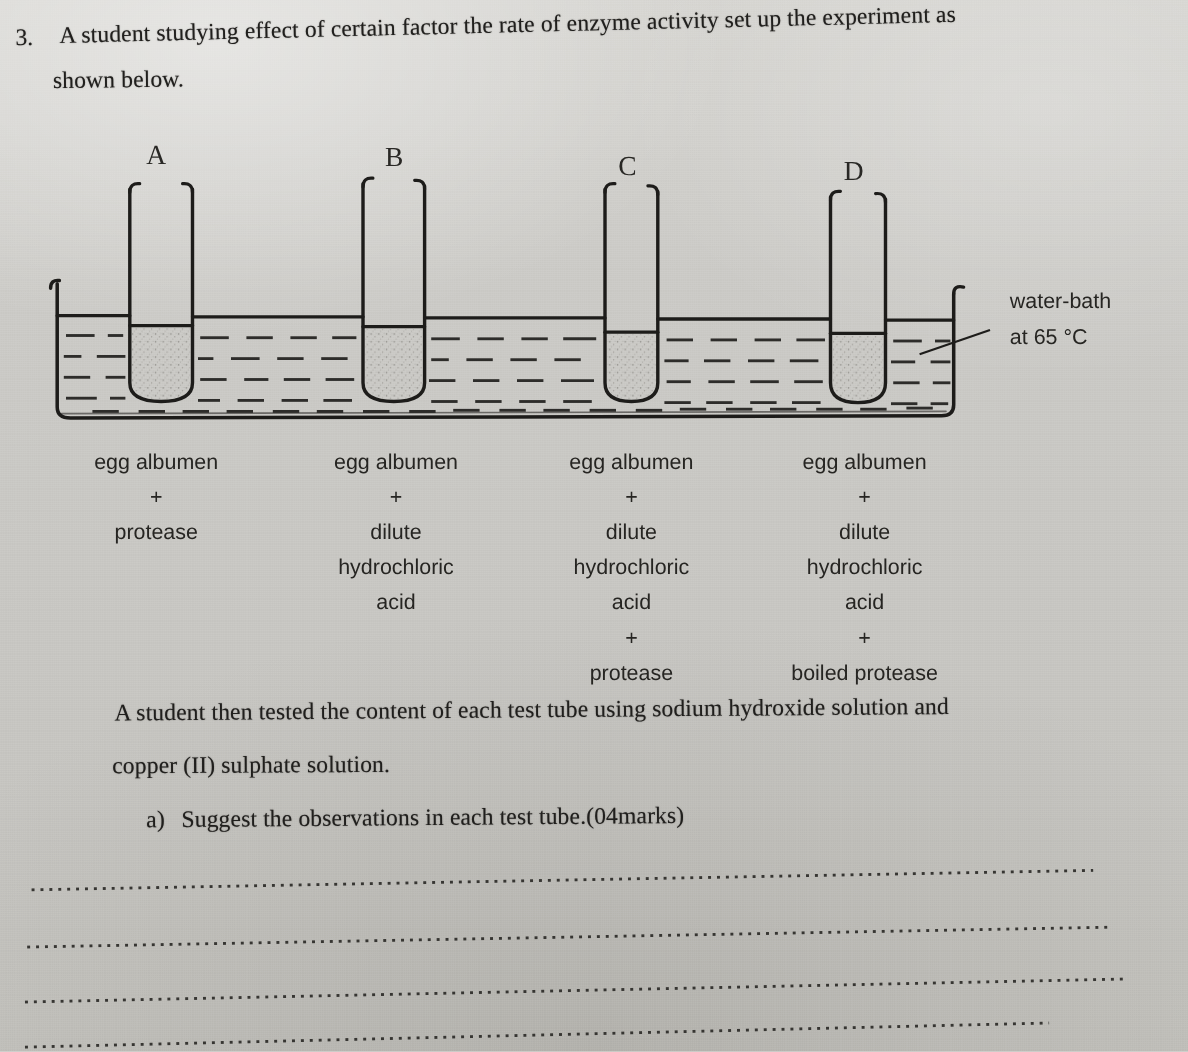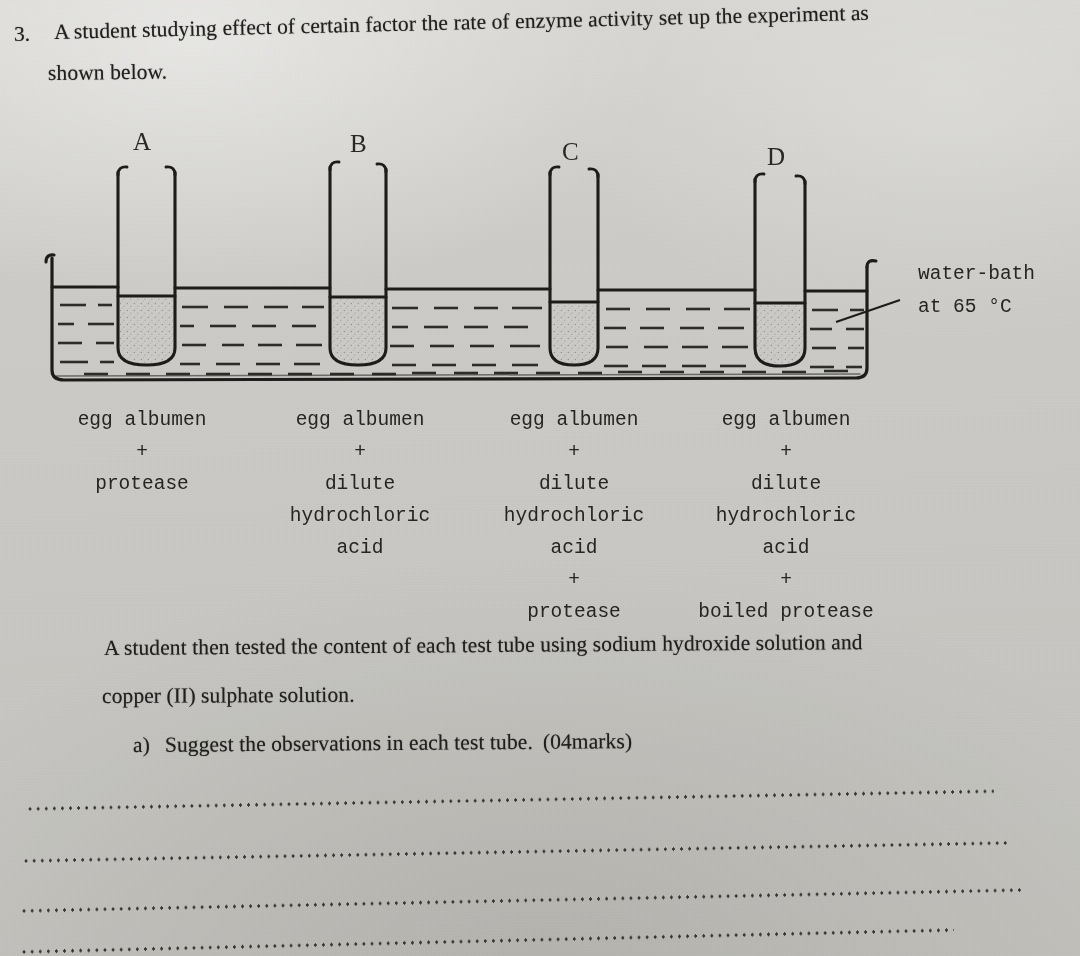--- a/index.html
+++ b/index.html
@@ -41,21 +41,21 @@
   #q-line1{left:54px;top:20px;transform:rotate(-1.35deg);transform-origin:left center;}
   #q-line2{left:48px;top:61px;transform:rotate(-0.7deg);transform-origin:left center;}
   #body-line1{left:104px;top:636px;transform:rotate(-0.45deg);transform-origin:left center;}
   #body-line2{left:102px;top:684px;transform:rotate(-0.3deg);transform-origin:left center;}
   #sub-a{left:133px;top:733px;transform:rotate(-0.45deg);transform-origin:left center;}
   #sub-a .sub-marker{margin-right:15px;}
 
   
   .figlabel{
     position:absolute;
-    font-family:Liberation Mono, monospace;
+    font-family:Liberation Sans, sans-serif;
     color:#262522;
     font-size:19.5px;
     line-height:32px;
     text-align:center;
     white-space:pre-line;
   }
   .tubecap{
     position:absolute;
     font-family:"Liberation Serif","DejaVu Serif",serif;
     font-size:25px;color:#292825;
@@ -286,21 +286,21 @@
 dilute
 hydrochloric
 acid
 +
 boiled protease</div>
 
   <div class="qtext" id="body-line1">A student then tested the content of each test tube using sodium hydroxide solution and</div>
   <div class="qtext" id="body-line2">copper (II) sulphate solution.</div>
 
   <div class="qtext" id="sub-a">
-    <span class="sub-marker">a)</span><span>Suggest the observations in each test tube.</span><span style="margin-left:10px;">(04marks)</span>
+    <span class="sub-marker">a)</span><span>Suggest the observations in each test tube.</span><span style="">(04marks)</span>
   </div>
 
   <div class="ghost" style="left:3px;top:741px;transform:rotate(-1deg);">&nbsp;</div>
   <div class="ghost" style="left:782px;top:736px;">&nbsp;</div>
 
   <div class="dotline" style="left:26px;top:806px;width:968px;transform:rotate(-1.05deg);transform-origin:left center;"></div>
   <div class="dotline" style="left:22px;top:858px;width:988px;transform:rotate(-1.05deg);transform-origin:left center;"></div>
   <div class="dotline" style="left:20px;top:908px;width:1002px;transform:rotate(-1.2deg);transform-origin:left center;"></div>
   <div class="dotline" style="left:20px;top:949px;width:934px;transform:rotate(-1.35deg);transform-origin:left center;"></div>
 

